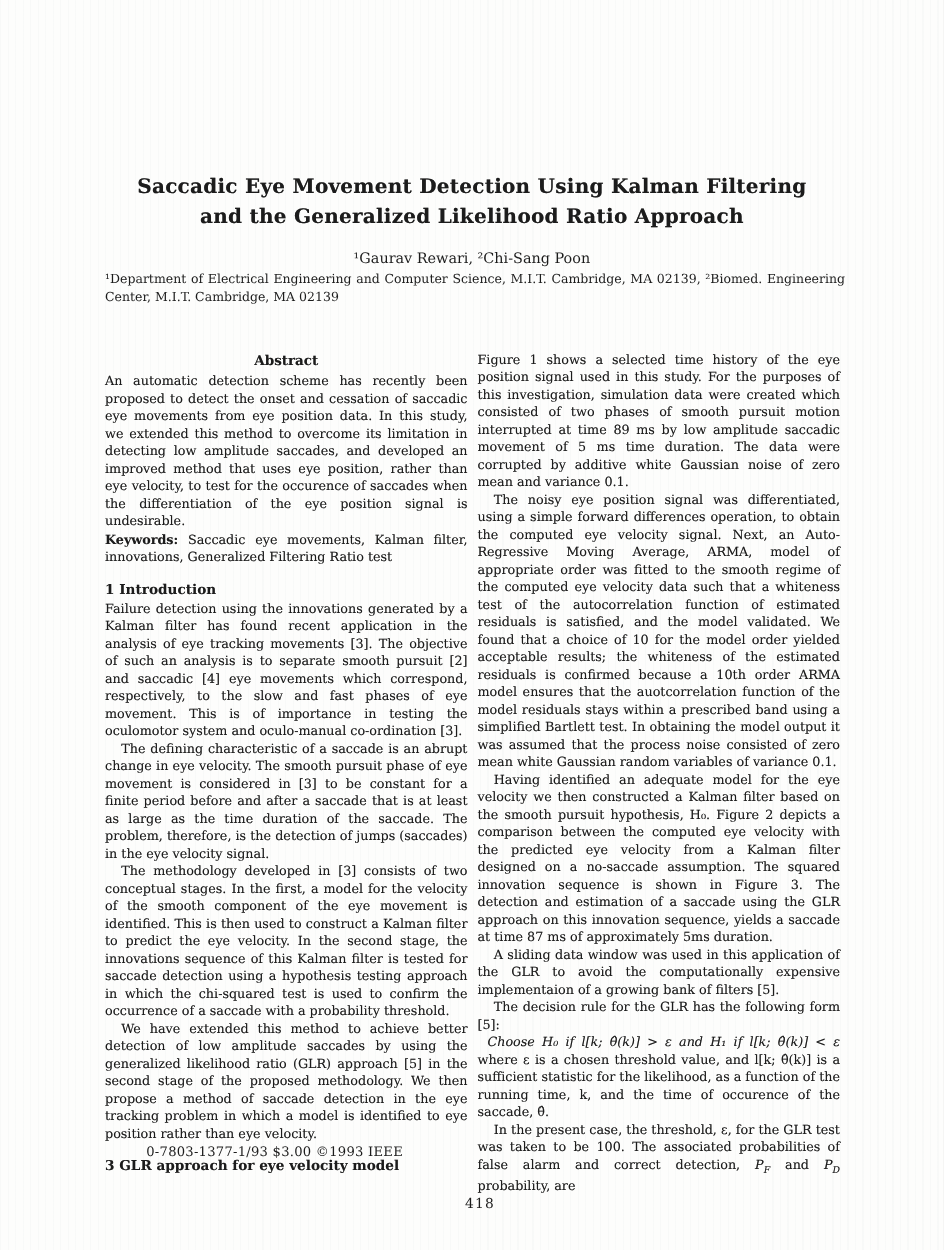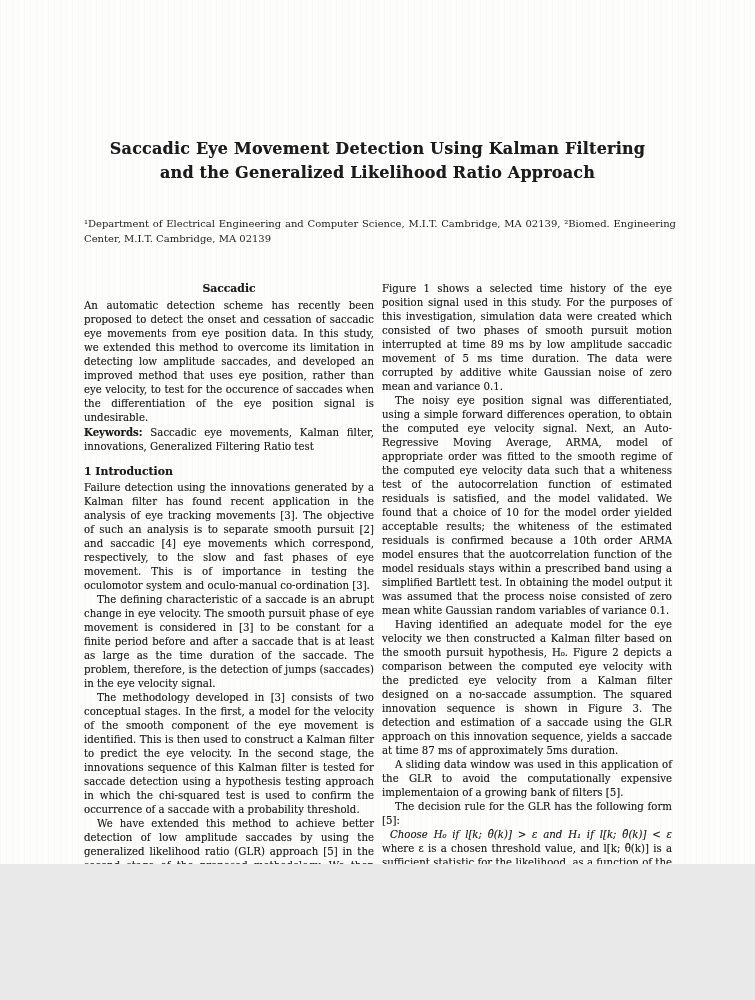--- a/index.html
+++ b/index.html
@@ -1,18 +1,18 @@
 <!DOCTYPE html>
 <html><head>
 <meta charset="utf-8">
 <style>
   html,body{margin:0;padding:0;background:#e9e9e9;}
   .page{
     position:relative;
-    width:755px;height:864px;
+    width:755px;height:1000px;
     margin:0 auto;
     background-color:#fdfdfc;
     background-image:repeating-linear-gradient(90deg, rgba(205,215,215,0.10) 0 1px, rgba(255,255,255,0) 1px 6px);
     font-family:"DejaVu Serif", serif;
     color:#1c1c1c;
     overflow:hidden;
     text-decoration:underline;
   }
   .title{
     position:absolute;top:137px;left:0;width:755px;
@@ -56,25 +56,26 @@
 </head>
 <body>
 
 <div class="page">
 
   <div class="title">
     <div>Saccadic Eye Movement Detection Using Kalman Filtering</div>
     <div>and the Generalized Likelihood Ratio Approach</div>
   </div>
 
+  <div class="authors">¹Gaurav Rewari, ²Chi-Sang Poon</div>
 
   <div class="affiliation">¹Department of Electrical Engineering and Computer Science, M.I.T. Cambridge, MA 02139, ²Biomed. Engineering Center, M.I.T. Cambridge, MA 02139</div>
 
   <div class="col col-left">
-    <div class="abs-heading">Saccadic</div>
+    <div class="abs-heading">Abstract</div>
     <p>An automatic detection scheme has recently been proposed to detect the onset and cessation of saccadic eye movements from eye position data. In this study, we extended this method to overcome its limitation in detecting low amplitude saccades, and developed an improved method that uses eye position, rather than eye velocity, to test for the occurence of saccades when the differentiation of the eye position signal is undesirable.</p>
     <p class="kw"><b>Keywords:</b>
       <span>Saccadic eye movements, Kalman filter, innovations, Generalized Filtering Ratio test</span></p>
 
     <div class="sec-heading">1 Introduction</div>
     <p>Failure detection using the innovations generated by a Kalman filter has found recent application in the analysis of eye tracking movements [3]. The objective of such an analysis is to separate smooth pursuit [2] and saccadic [4] eye movements which correspond, respectively, to the slow and fast phases of eye movement. This is of importance in testing the oculomotor system and oculo-manual co-ordination [3].</p>
     <p class="ind">The defining characteristic of a saccade is an abrupt change in eye velocity. The smooth pursuit phase of eye movement is considered in [3] to be constant for a finite period before and after a saccade that is at least as large as the time duration of the saccade. The problem, therefore, is the detection of jumps (saccades) in the eye velocity signal.</p>
     <p class="ind">The methodology developed in [3] consists of two conceptual stages. In the first, a model for the velocity of the smooth component of the eye movement is identified. This is then used to construct a Kalman filter to predict the eye velocity. In the second stage, the innovations sequence of this Kalman filter is tested for saccade detection using a hypothesis testing approach in which the chi-squared test is used to confirm the occurrence of a saccade with a probability threshold.</p>
     <p class="ind">We have extended this method to achieve better detection of low amplitude saccades by using the generalized likelihood ratio (GLR) approach [5] in the second stage of the proposed methodology. We then propose a method of saccade detection in the eye tracking problem in which a model is identified to eye position rather than eye velocity.</p>
 

